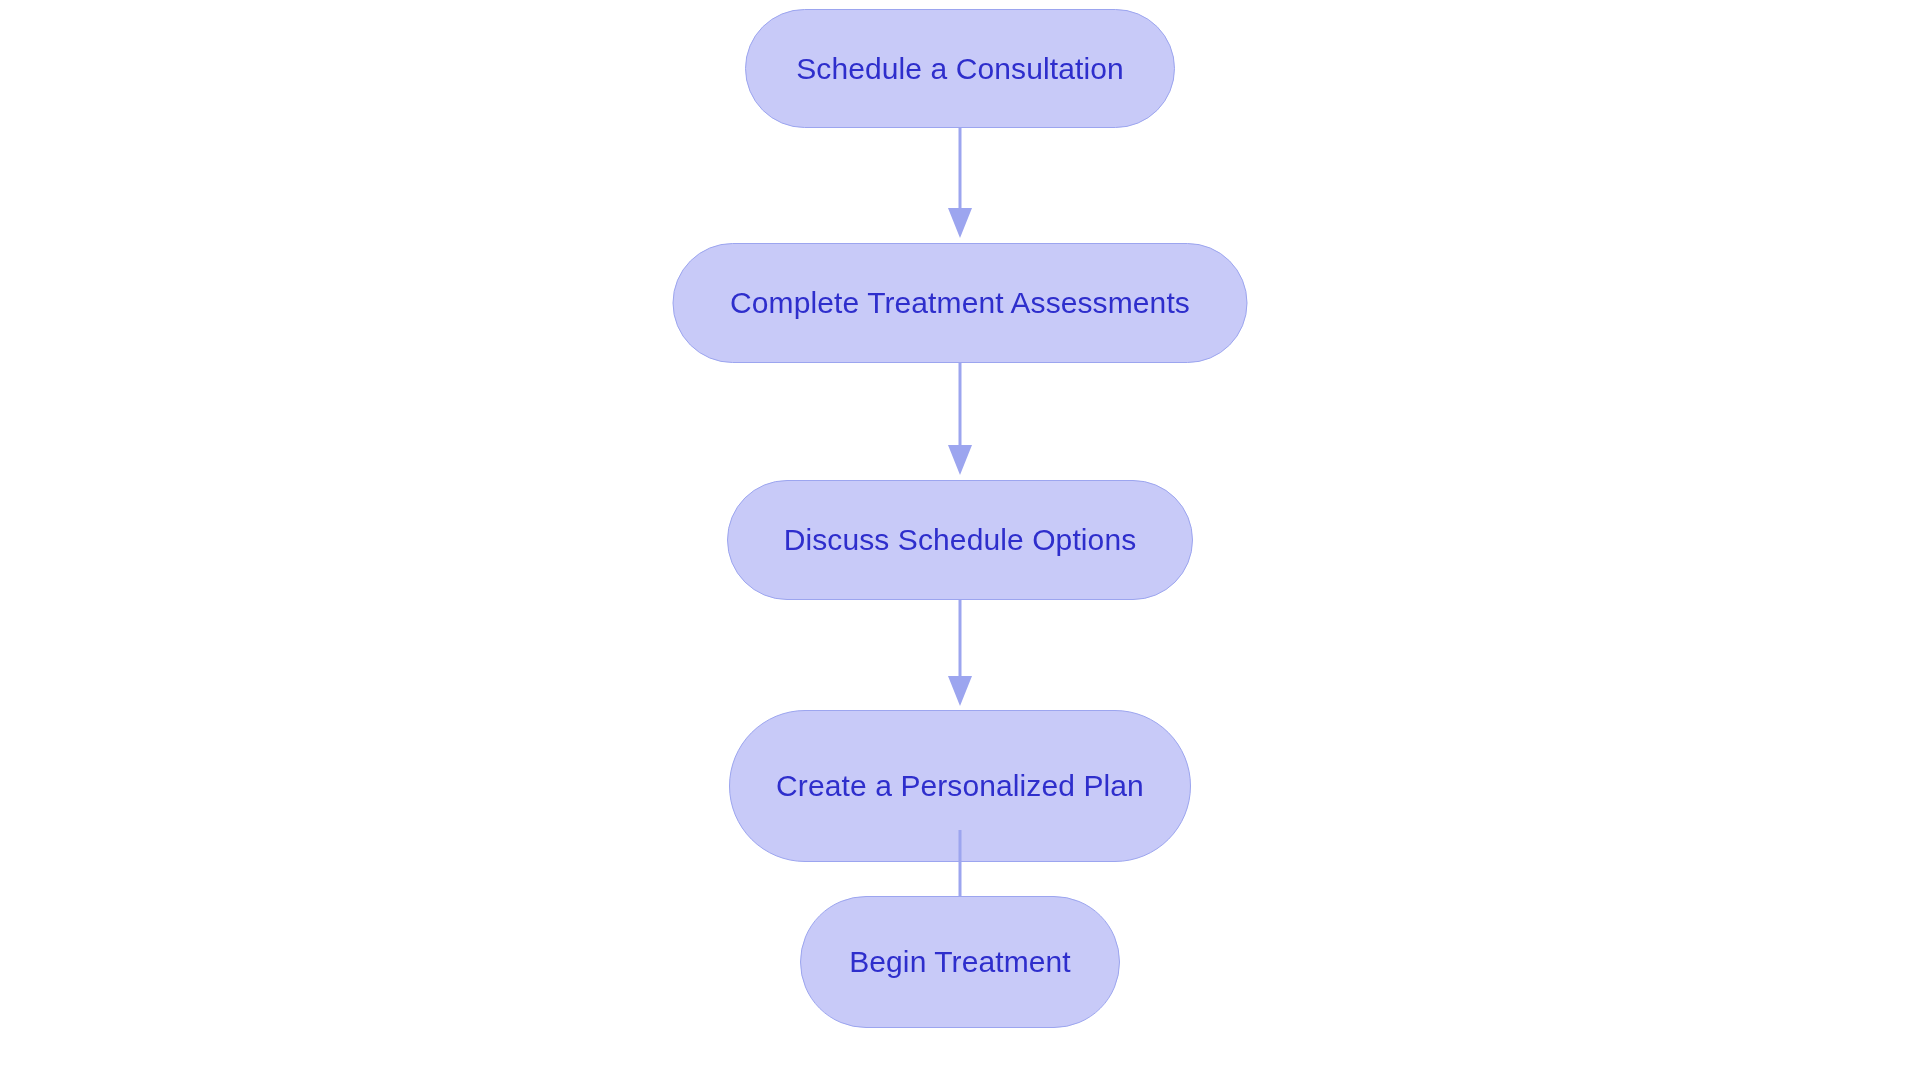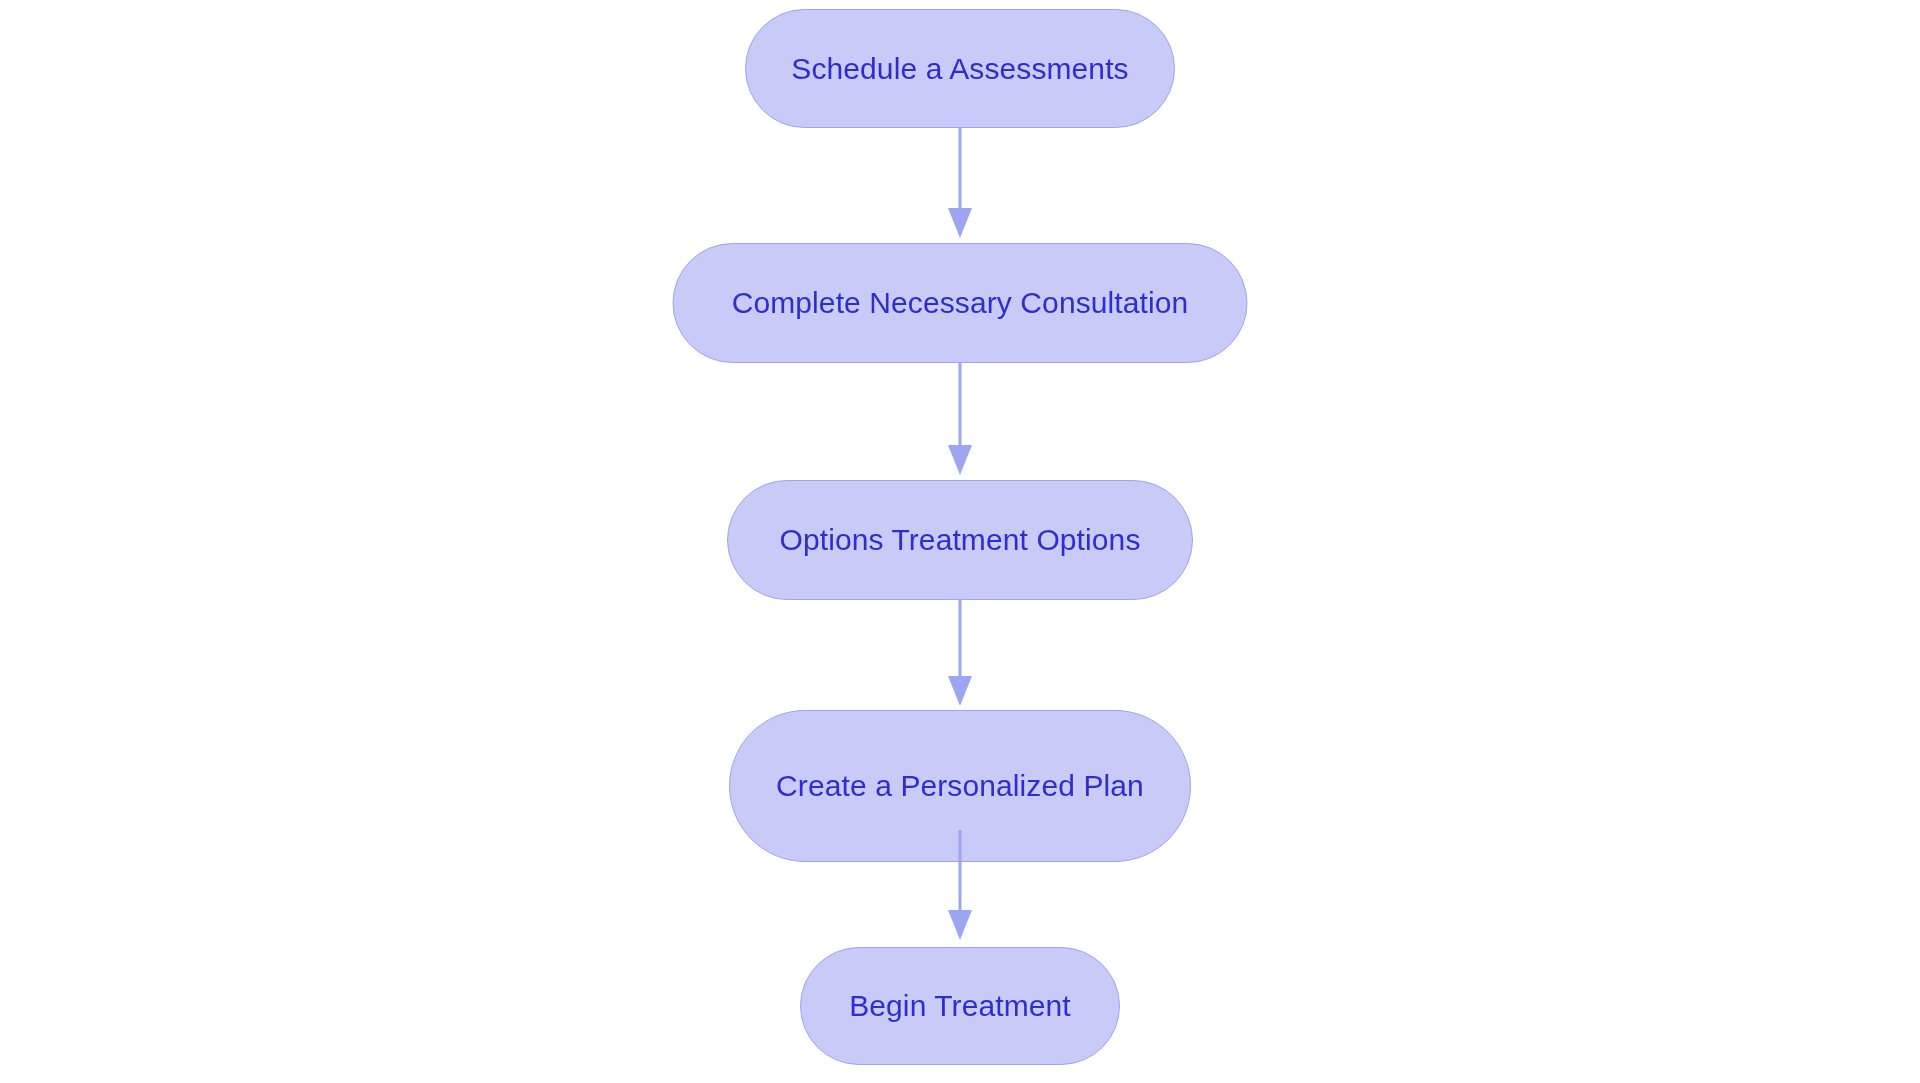--- a/index.html
+++ b/index.html
@@ -42,21 +42,21 @@
     letter-spacing: 0.1px;
     white-space: nowrap;
     line-height: 1;
     text-align: center;
   }
 
   #node-1 { top: 9px;   width: 430px; height: 119px; }
   #node-2 { top: 243px; width: 575px; height: 120px; }
   #node-3 { top: 480px; width: 466px; height: 120px; }
   #node-4 { top: 710px; width: 462px; height: 152px; }
-  #node-5 { top: 947px; width: 320px; height: 118px; }
+  #node-5 { top: 896px; width: 320px; height: 132px; }
 
   
   .connector {
     position: absolute;
     left: 960px;
     transform: translateX(-50%);
     width: 40px;
   }
   .connector svg {
     display: block;
@@ -67,43 +67,43 @@
   #edge-2 { top: 363px; height: 117px; }
   #edge-3 { top: 600px; height: 110px; }
   #edge-4 { top: 830px; height: 115px; }
 </style>
 </head>
 <body>
 
 <div id="flowchart-canvas">
 
   <div class="node" id="node-1">
-    <span class="node-label">Schedule a Assessments</span>
+    <span class="node-label">Schedule a Consultation</span>
   </div>
 
   <div class="connector" id="edge-1">
     <svg width="40" height="115" viewBox="0 0 40 115" xmlns="http://www.w3.org/2000/svg" aria-hidden="true">
       <line x1="20" y1="0" x2="20" y2="96" stroke="#9ca5ef" stroke-width="3"></line>
       <polygon points="8,80 32,80 20,110" fill="#9ca5ef"></polygon>
     </svg>
   </div>
 
   <div class="node" id="node-2">
-    <span class="node-label">Complete Necessary Consultation</span>
+    <span class="node-label">Complete Treatment Assessments</span>
   </div>
 
   <div class="connector" id="edge-2">
     <svg width="40" height="117" viewBox="0 0 40 117" xmlns="http://www.w3.org/2000/svg" aria-hidden="true">
       <line x1="20" y1="0" x2="20" y2="98" stroke="#9ca5ef" stroke-width="3"></line>
       <polygon points="8,82 32,82 20,112" fill="#9ca5ef"></polygon>
     </svg>
   </div>
 
   <div class="node" id="node-3">
-    <span class="node-label">Options Treatment Options</span>
+    <span class="node-label">Discuss Schedule Options</span>
   </div>
 
   <div class="connector" id="edge-3">
     <svg width="40" height="110" viewBox="0 0 40 110" xmlns="http://www.w3.org/2000/svg" aria-hidden="true">
       <line x1="20" y1="0" x2="20" y2="92" stroke="#9ca5ef" stroke-width="3"></line>
       <polygon points="8,76 32,76 20,106" fill="#9ca5ef"></polygon>
     </svg>
   </div>
 
   <div class="node" id="node-4">

